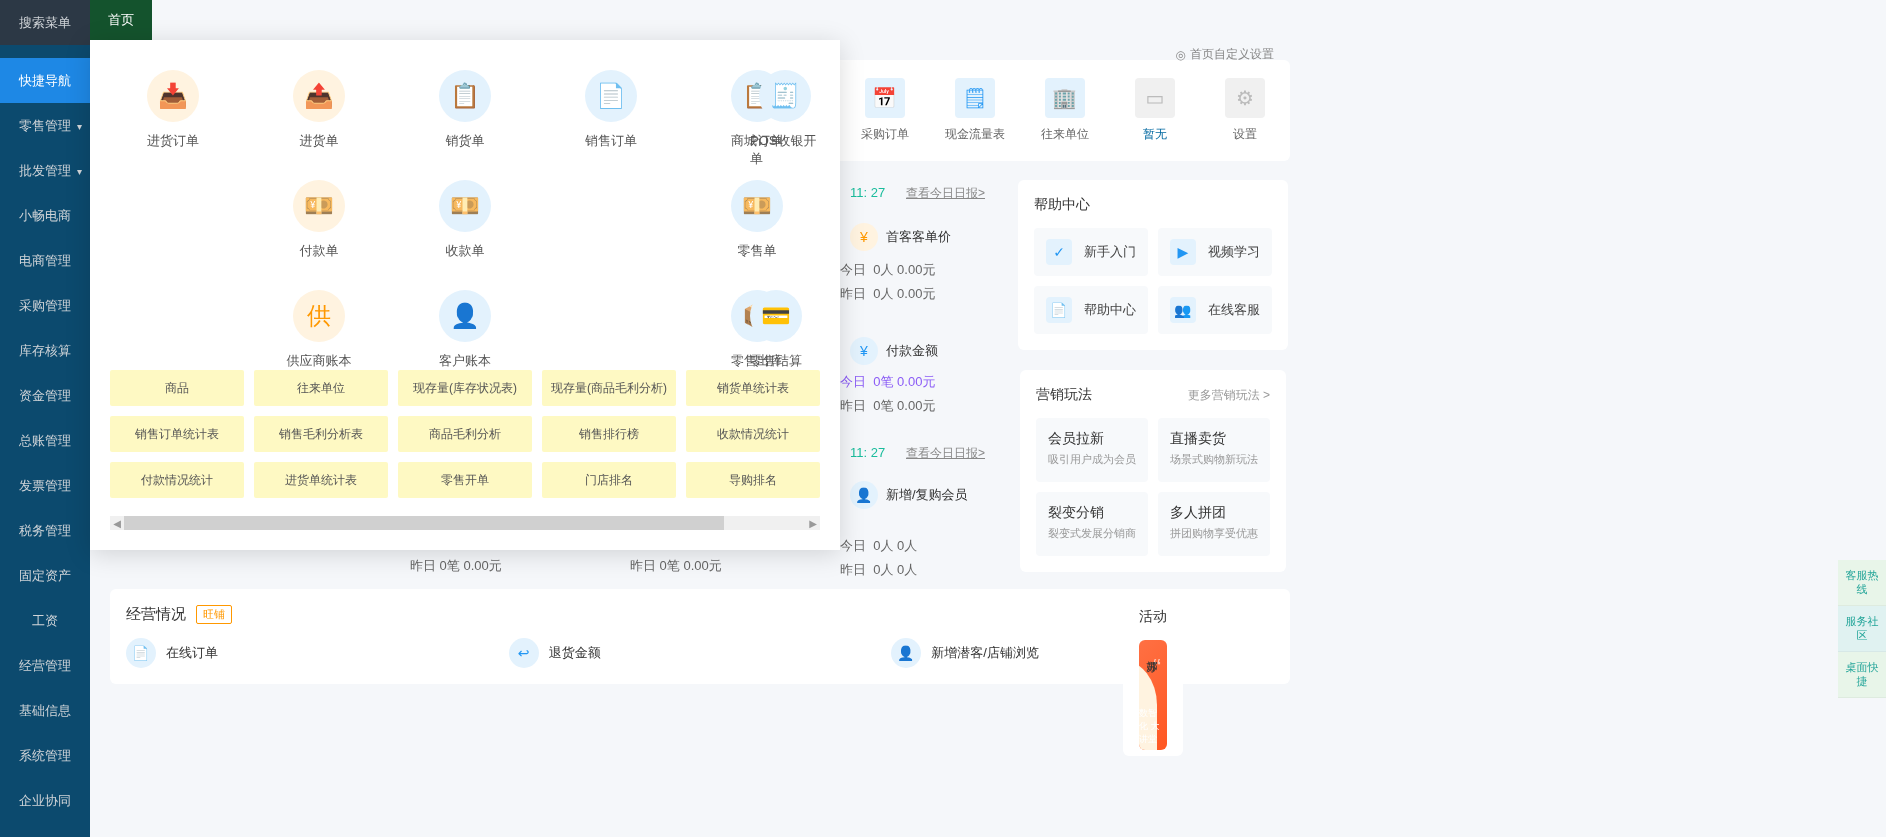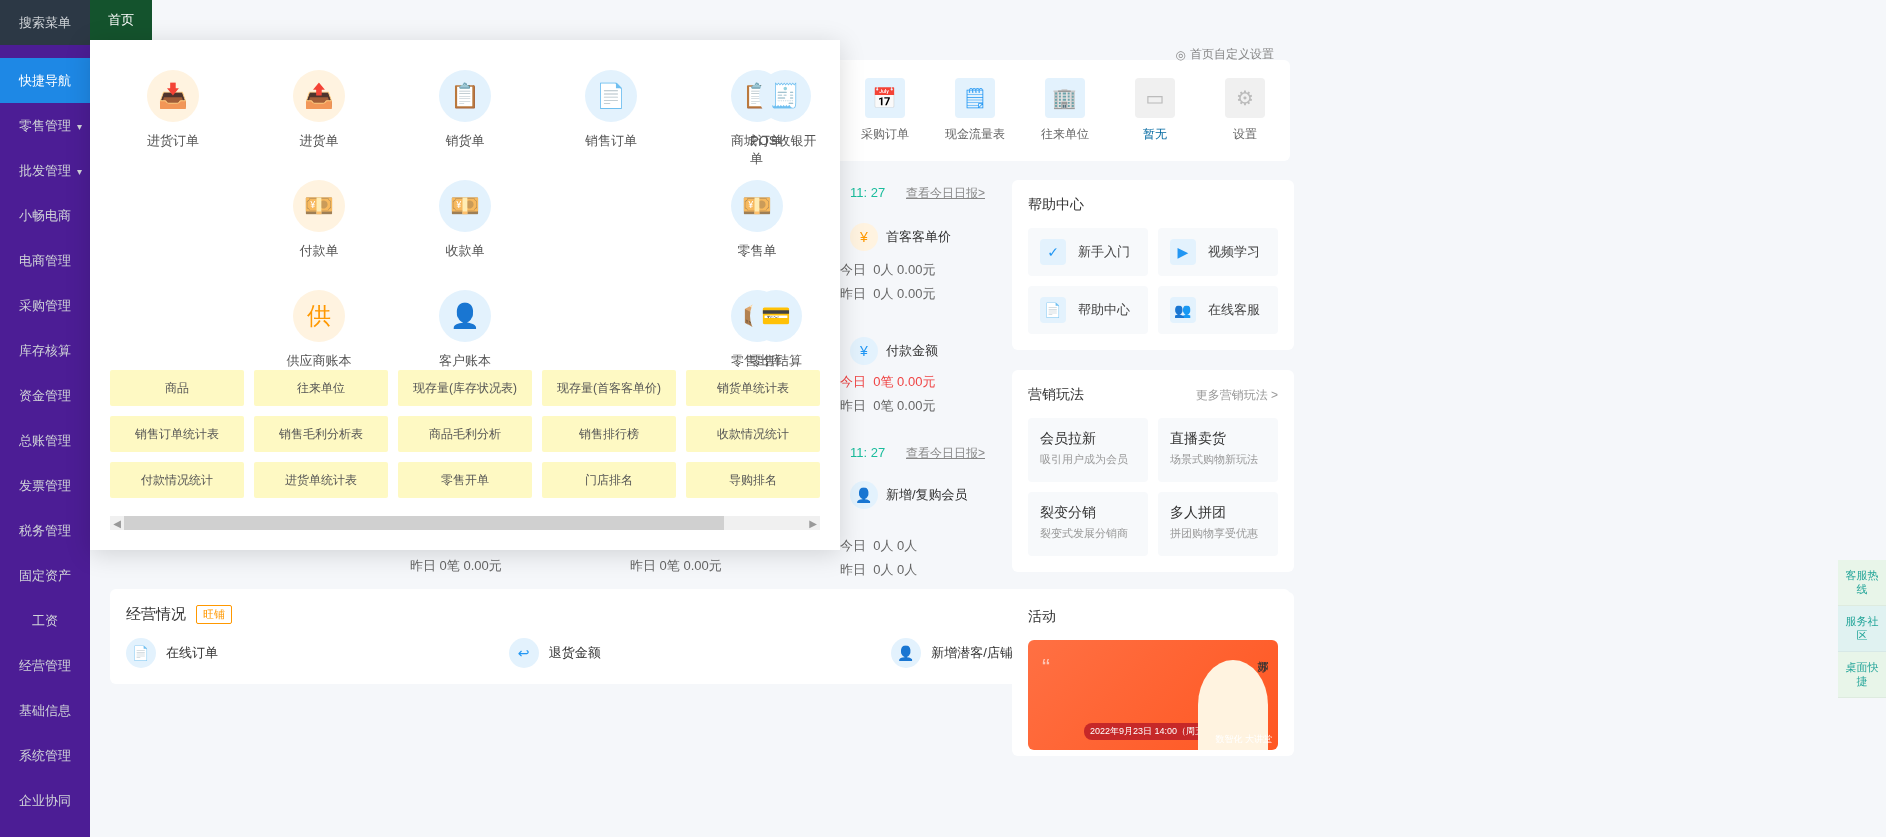--- a/index.html
+++ b/index.html
@@ -1,19 +1,19 @@
 <!DOCTYPE html>
 <html><head>
 <meta charset="utf-8">
 <style>
 * { margin: 0; padding: 0; box-sizing: border-box; }
 body { font-family: "Microsoft YaHei", sans-serif; font-size: 13px; color: #333; background: #f5f7fa; width: 1886px; height: 837px; overflow: hidden; position: relative; }
 
 
-.sidebar { position: absolute; left: 0; top: 0; width: 90px; height: 100%; background: #4c1d95; color: #d0d4d8; z-index: 100; }
+.sidebar { position: absolute; left: 0; top: 0; width: 90px; height: 100%; background: #0c4a6e; color: #d0d4d8; z-index: 100; }
 .sidebar-item { height: 45px; line-height: 45px; text-align: center; cursor: pointer; position: relative; font-size: 13px; }
 .sidebar-item.search { background: #2c3845; }
 .sidebar-item.active { background: #1e88e5; color: #fff; margin-top: 13px; }
 .sidebar-item .caret { position: absolute; right: 8px; top: 50%; transform: translateY(-50%); font-size: 10px; }
 
 
 .top-tabs { position: absolute; left: 90px; top: 0; height: 40px; display: flex; }
 .top-tab { padding: 0 18px; height: 40px; line-height: 40px; background: #14532d; color: #fff; font-size: 13px; cursor: pointer; }
 
 
@@ -148,21 +148,21 @@
       <div class="metric-icon orange">¥</div>
       <div>首客客单价</div>
     </div>
     <div style="position:absolute; left:730px; top:80px; font-size:13px; color:#666;"><span>今日</span>&nbsp;&nbsp;<span>0人  0.00元</span></div>
     <div style="position:absolute; left:730px; top:104px; font-size:13px; color:#666;"><span>昨日</span>&nbsp;&nbsp;<span>0人  0.00元</span></div>
 
     <div style="position:absolute; left:740px; top:156px; display:flex; align-items:center; gap:8px;">
       <div class="metric-icon">¥</div>
       <div>付款金额</div>
     </div>
-    <div style="position:absolute; left:730px; top:192px; font-size:13px; color:#ef4444;"><span>今日</span>&nbsp;&nbsp;<span>0笔  0.00元</span></div>
+    <div style="position:absolute; left:730px; top:192px; font-size:13px; color:#8b5cf6;"><span>今日</span>&nbsp;&nbsp;<span>0笔  0.00元</span></div>
     <div style="position:absolute; left:730px; top:216px; font-size:13px; color:#666;"><span>昨日</span>&nbsp;&nbsp;<span>0笔  0.00元</span></div>
 
     <div style="position:absolute; left:740px; top:264px; color:#1abc9c; font-size:13px;">11: 27</div>
     <a style="position:absolute; left:796px; top:264px;" class="report-link">查看今日日报&gt;</a>
     <div style="position:absolute; left:740px; top:300px; display:flex; align-items:center; gap:8px;">
       <div class="metric-icon">👤</div>
       <div>新增/复购会员</div>
     </div>
     <div style="position:absolute; left:730px; top:356px; font-size:13px; color:#666;"><span>今日</span>&nbsp;&nbsp;<span>0人  0人</span></div>
     <div style="position:absolute; left:730px; top:380px; font-size:13px; color:#666;"><span>昨日</span>&nbsp;&nbsp;<span>0人  0人</span></div>
@@ -186,21 +186,21 @@
           <div class="biz-label">退货金额</div>
         </div>
       <div class="biz-item third">
           <div class="biz-icon">👤</div>
           <div class="biz-label">新增潜客/店铺浏览</div>
         </div>
     </div>
   </div>
 </div>
 
-<div class="right-col" style="left:1012px; top:180px; width:282px;">
+<div class="right-col" style="left:1012px; top:180px; width:282px;align-items:center;">
   <div class="panel">
     <div class="panel-title-row">
         <div class="panel-title">帮助中心</div>
       </div>
     <div class="help-grid">
       <div class="help-item">
           <div class="help-icon">✓</div>
           <span>新手入门</span>
         </div>
       <div class="help-item">
@@ -324,21 +324,21 @@
     <div class="flow-item" style="position:absolute; left:640px; top:220px;">
         <div class="flow-icon blue">💳</div>
         <div class="flow-label">零售结算</div>
       </div>
   </div>
 
   <div class="common-grid">
     <div class="common-btn">商品</div>
     <div class="common-btn">往来单位</div>
     <div class="common-btn">现存量(库存状况表)</div>
-    <div class="common-btn">现存量(首客客单价)</div>
+    <div class="common-btn">现存量(商品毛利分析)</div>
     <div class="common-btn">销货单统计表</div>
     <div class="common-btn">销售订单统计表</div>
     <div class="common-btn">销售毛利分析表</div>
     <div class="common-btn">商品毛利分析</div>
     <div class="common-btn">销售排行榜</div>
     <div class="common-btn">收款情况统计</div>
     <div class="common-btn">付款情况统计</div>
     <div class="common-btn">进货单统计表</div>
     <div class="common-btn">零售开单</div>
     <div class="common-btn">门店排名</div>

